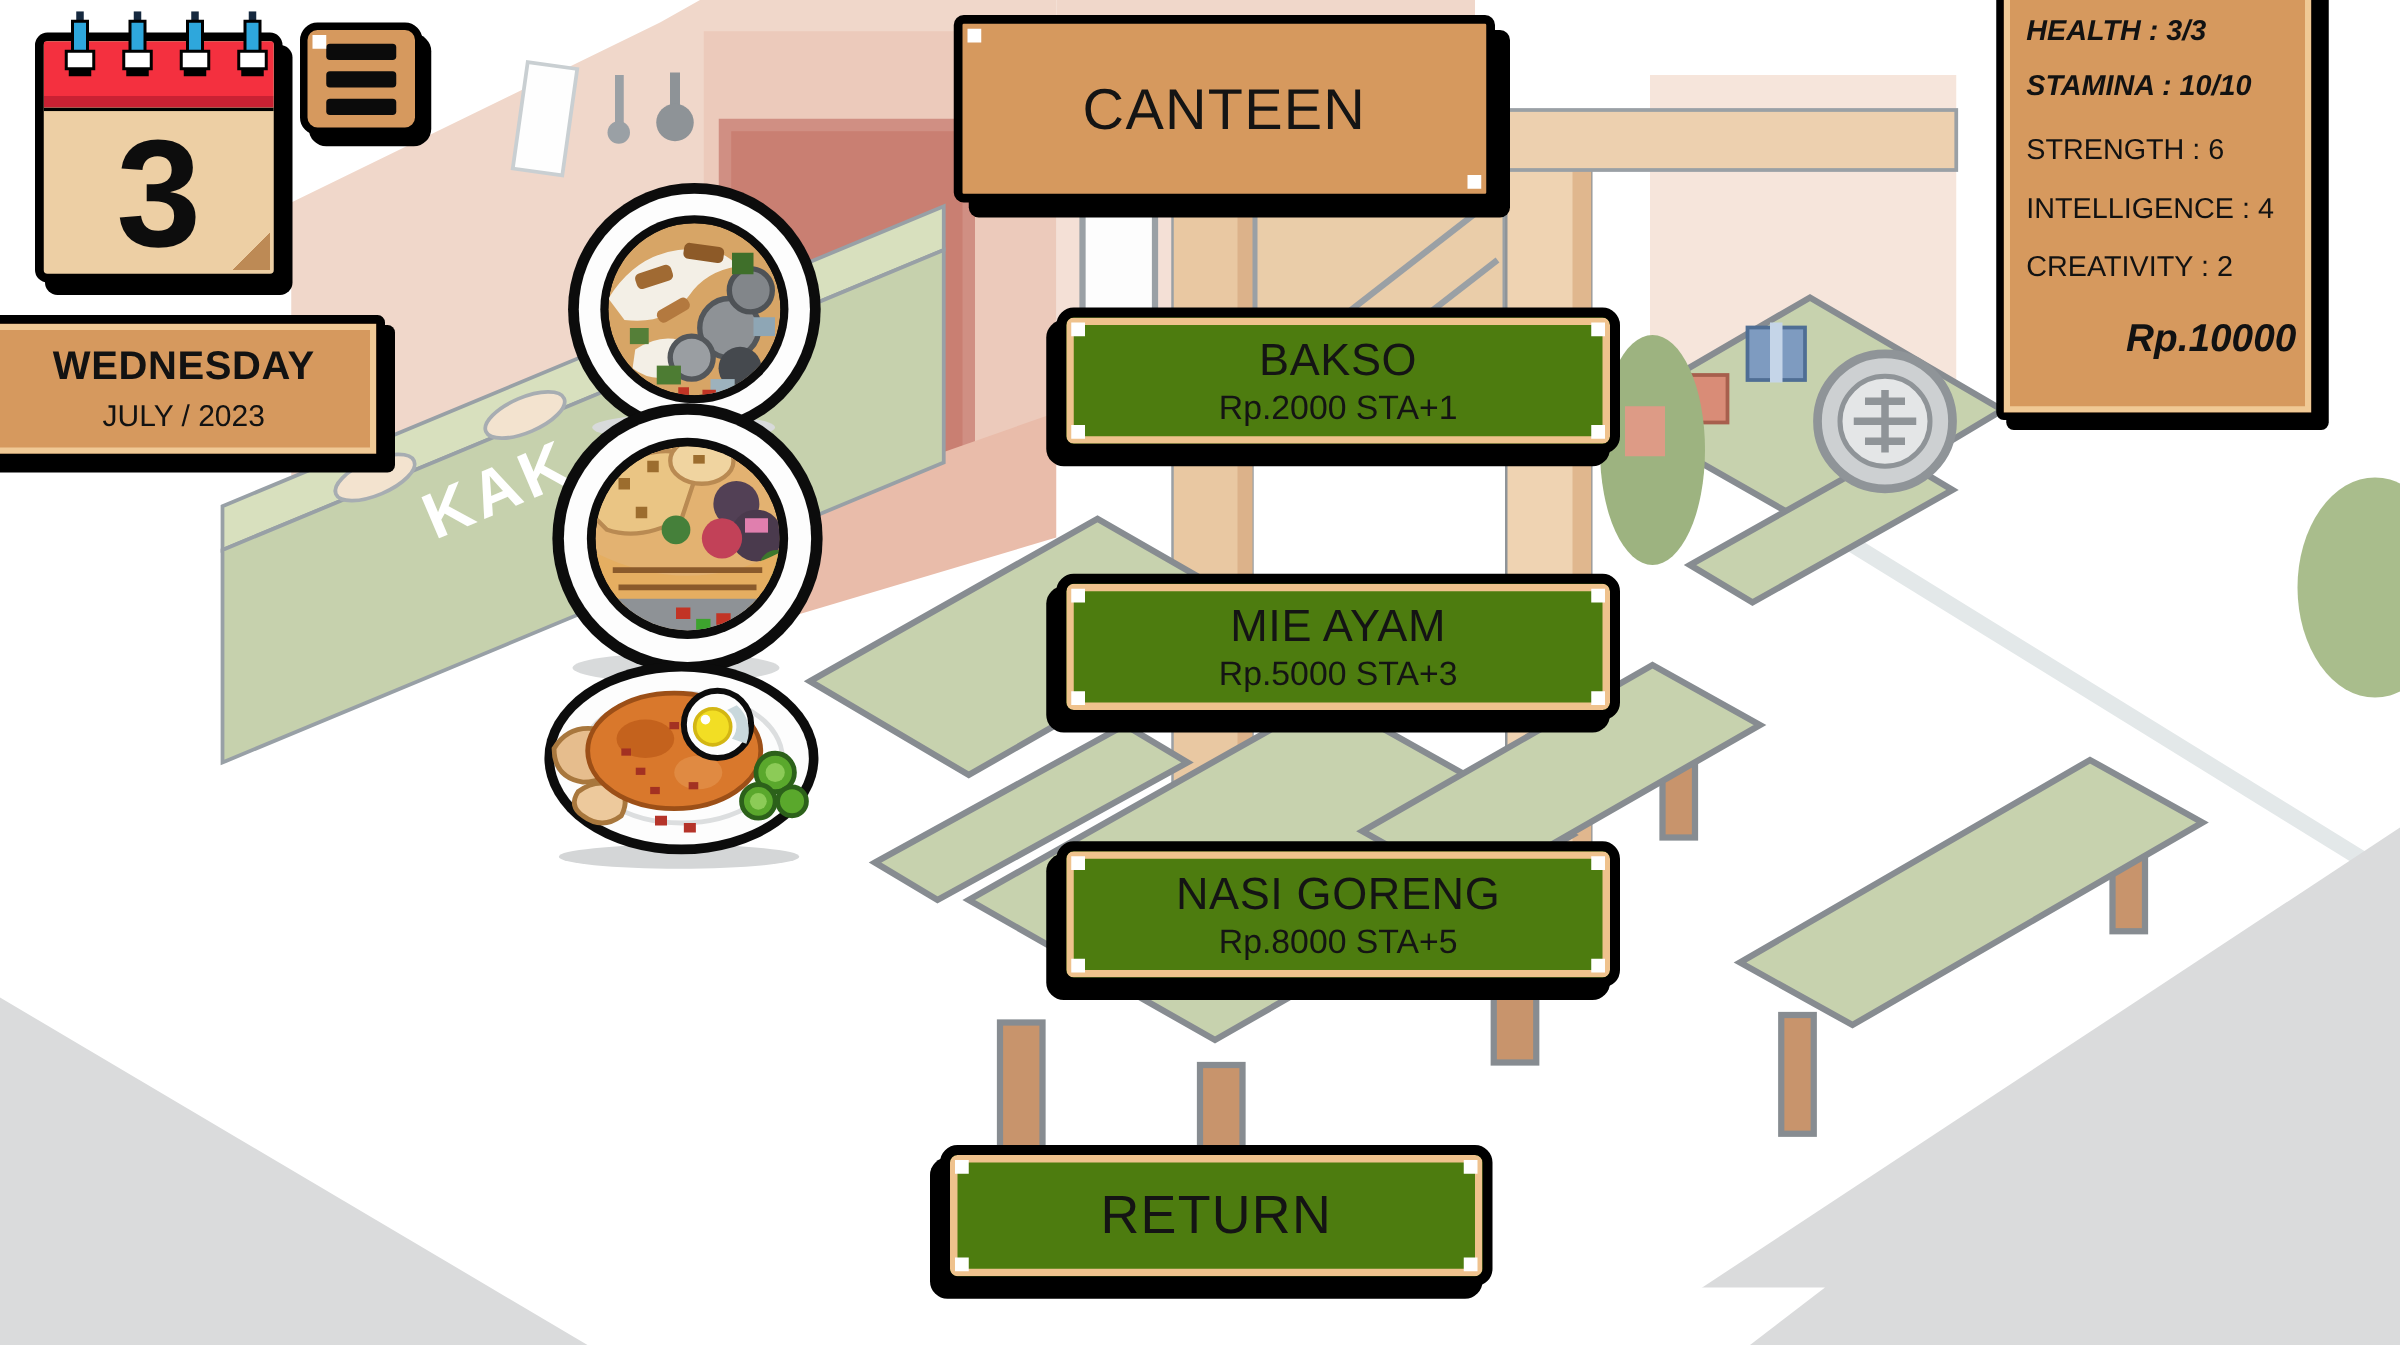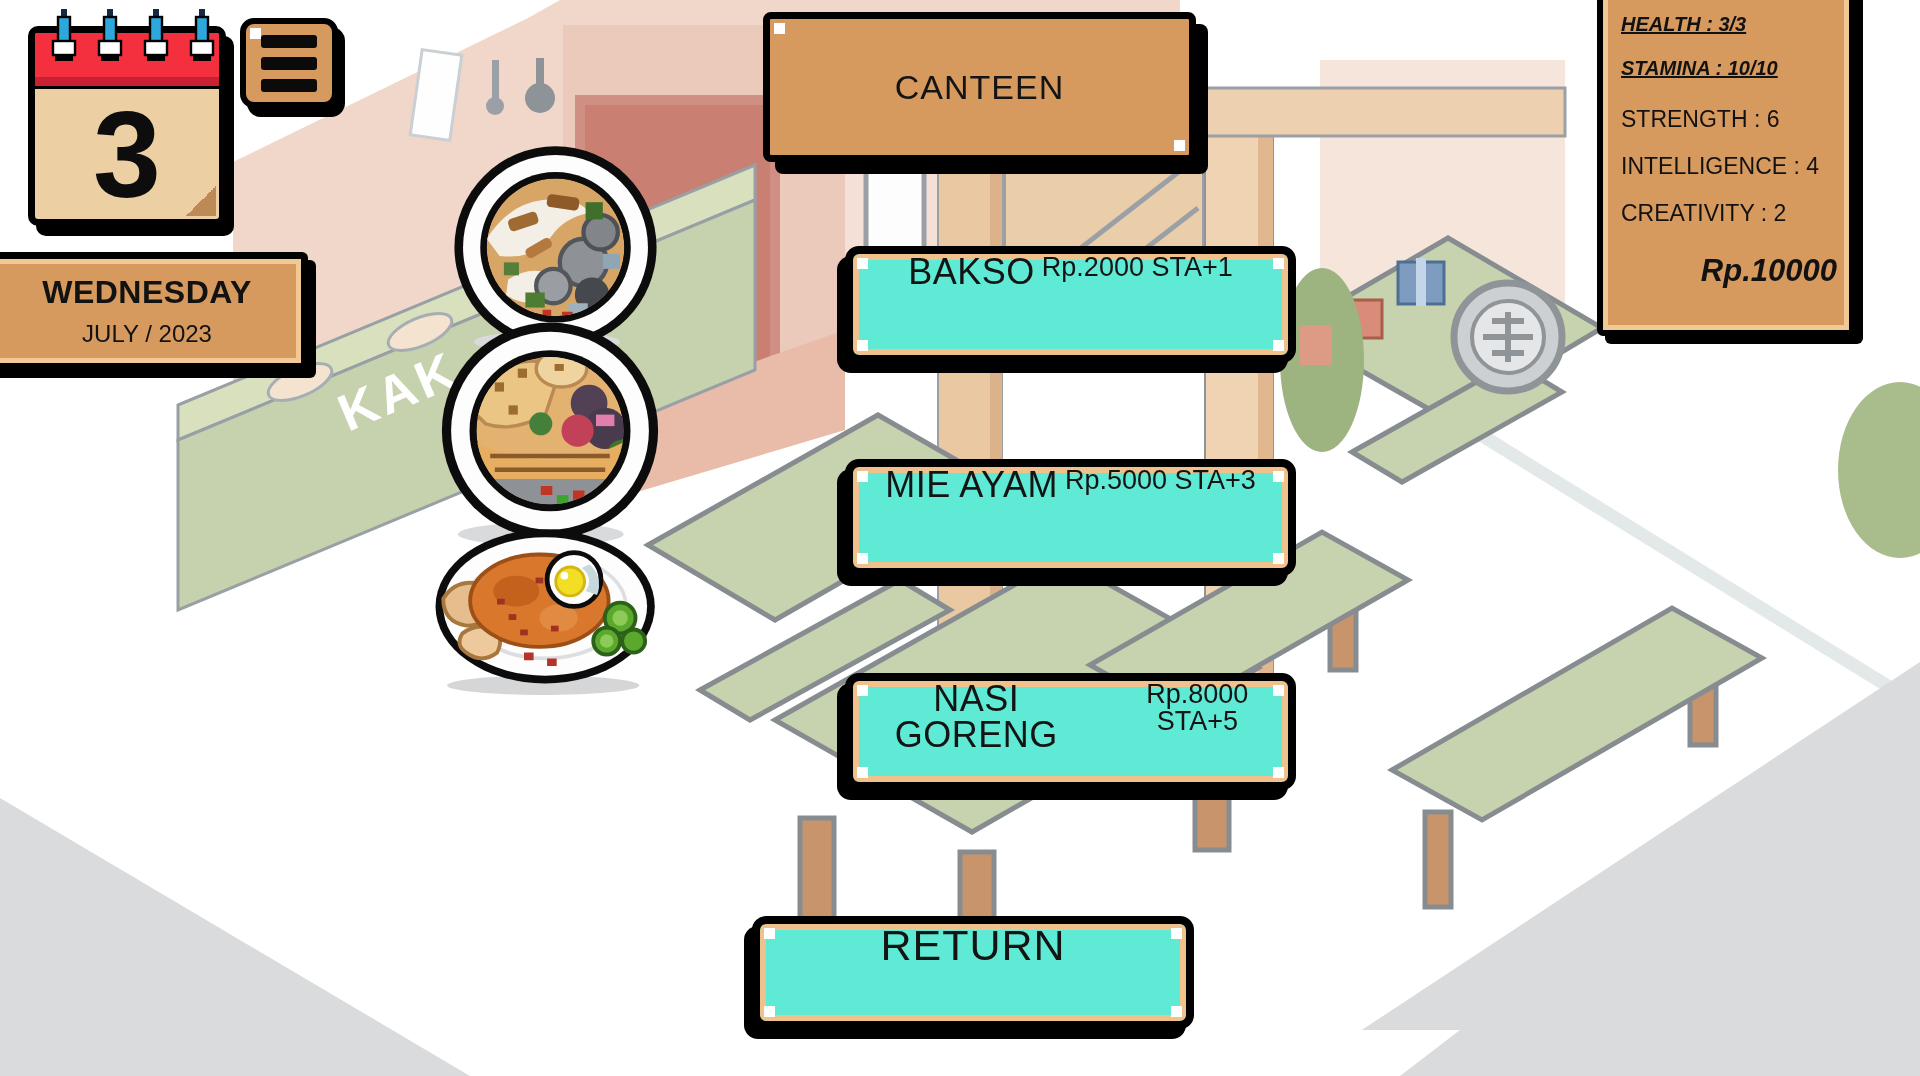--- a/index.html
+++ b/index.html
@@ -41,39 +41,39 @@
     box-shadow:8px 8px 0 #000, inset 0 0 0 5px #f0c995;
     display:flex;flex-direction:column;align-items:center;justify-content:center;gap:9px;}
   .weekday{font-size:32px;font-weight:700;letter-spacing:.5px;}
   .monthyear{font-size:24px;}
 
   
   .title-banner{position:absolute;left:763px;top:12px;width:433px;height:150px;z-index:6;
     background:#d6995e;border:7px solid #000;border-radius:8px;
     box-shadow:12px 12px 0 #000;
     display:flex;align-items:center;justify-content:center;}
-  .title-banner span{font-size:34px;letter-spacing:1px;color:#141414;}
+  .title-banner span{font-size:46px;letter-spacing:1px;color:#141414;}
 
   
   .px-btn{position:absolute;left:845px;width:451px;height:117px;z-index:6;
-    background:#5eead4;border:8px solid #000;border-radius:14px;
+    background:#4d7c0f;border:8px solid #000;border-radius:14px;
     box-shadow:-8px 10px 0 #000, inset 0 0 0 6px #efc28d;
-    display:flex;flex-direction:row;justify-content:center;
+    display:flex;flex-direction:column;justify-content:center;
     gap:7px;cursor:pointer;padding:0;font-family:inherit;}
   .px-btn .f-name{font-size:36px;color:#141414;letter-spacing:.5px;line-height:1;}
   .px-btn .f-detail{font-size:27px;color:#141414;line-height:1;}
   .return-btn{left:752px;top:916px;width:442px;height:113px;}
   .return-btn .f-name{font-size:43px;letter-spacing:1px;}
 
   
   .stats-panel{position:absolute;left:1597px;top:-22px;width:258px;height:358px;z-index:6;
     background:#d6995e;border:6px solid #000;border-radius:6px;
     box-shadow:8px 8px 0 #000, inset 0 0 0 5px #f0c995;
     padding:28px 12px 0 18px;}
-  .stat-hdr{font-size:20px;font-weight:700;font-style:italic;line-height:24px;margin-bottom:14px;text-decoration:underline;}
+  .stat-hdr{font-size:23px;font-weight:700;font-style:italic;line-height:24px;margin-bottom:14px;}
   .stat-hdr.second{margin-bottom:26px;margin-top:20px;}
   .stat-line{font-size:23px;line-height:27px;margin-bottom:20px;}
   .stat-money{margin-top:26px;text-align:right;font-size:31px;font-weight:700;font-style:italic;}
 </style>
 </head>
 <body>
 
 <div class="stage">
 
   <svg class="bg" width="1920" height="1076" viewBox="0 0 1920 1076">

